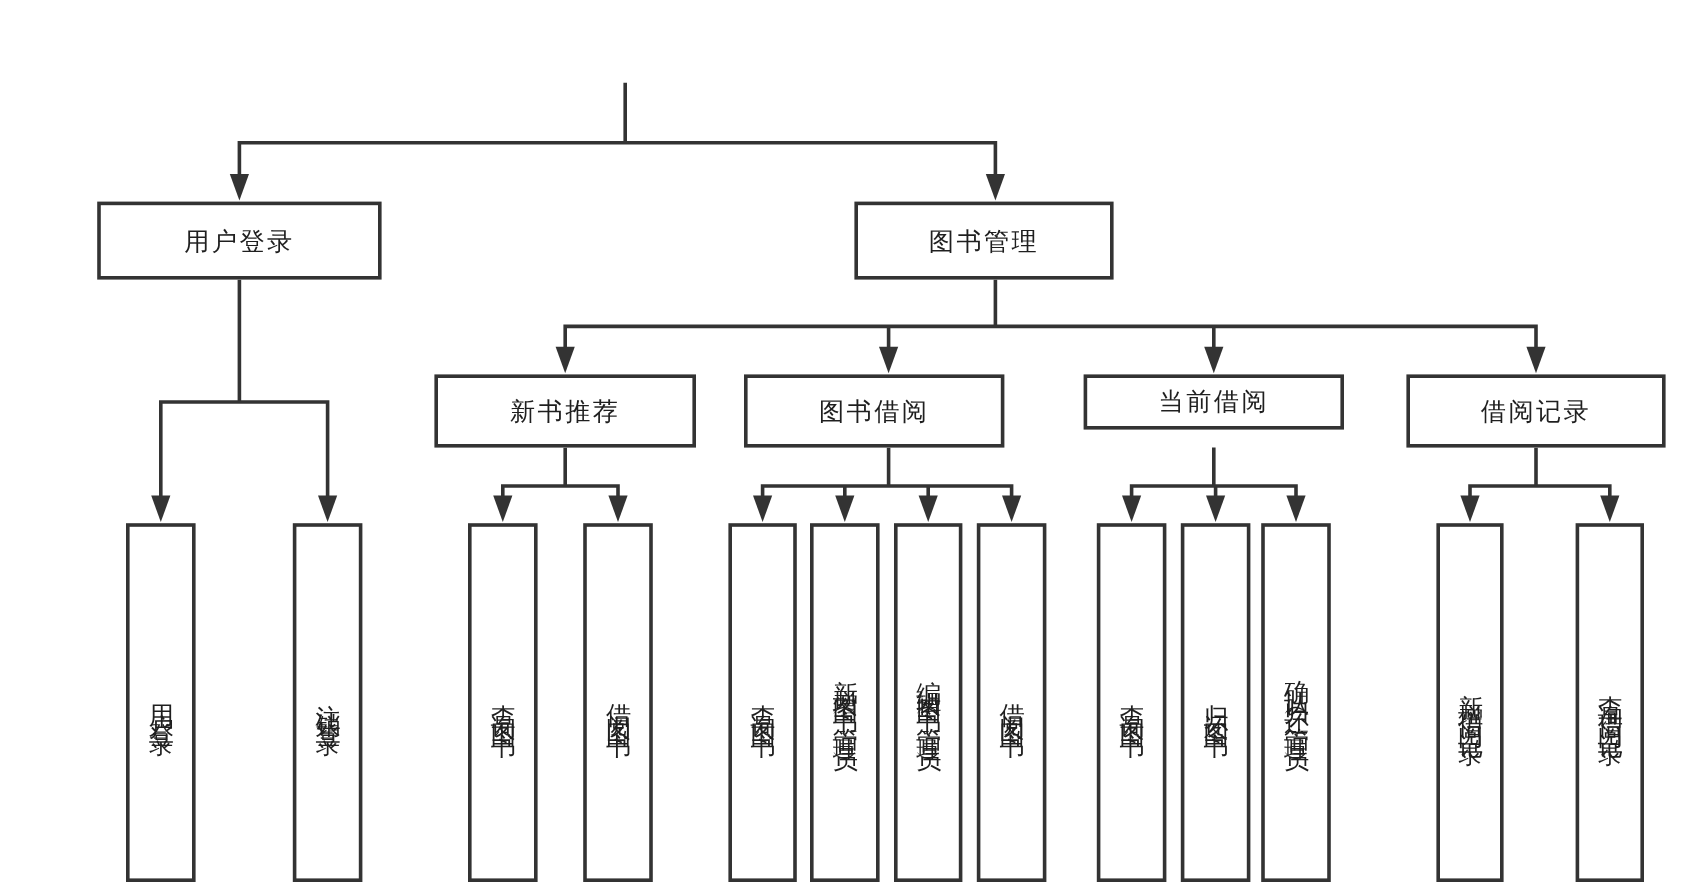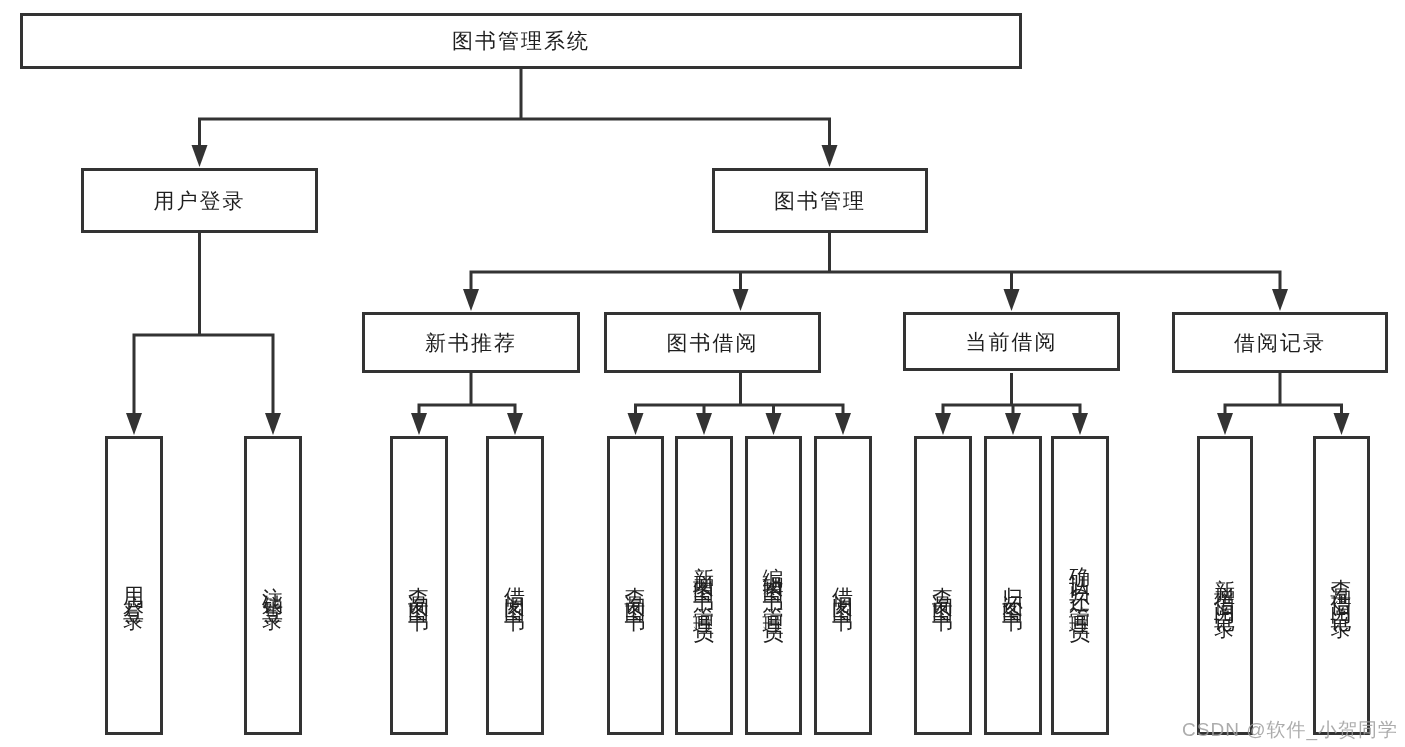--- a/index.html
+++ b/index.html
@@ -87,38 +87,35 @@
     <path d="M1011.5,373 V405 M943,420 V405 H1080 V420 M1013,405 V420"></path>
     <polygon fill="#333333" stroke="none" points="935,413 951,413 943,435"></polygon>
     <polygon fill="#333333" stroke="none" points="1005,413 1021,413 1013,435"></polygon>
     <polygon fill="#333333" stroke="none" points="1072,413 1088,413 1080,435"></polygon>
 
     <path d="M1280,373 V405 M1225,420 V405 H1341.5 V420"></path>
     <polygon fill="#333333" stroke="none" points="1217,413 1233,413 1225,435"></polygon>
     <polygon fill="#333333" stroke="none" points="1333.5,413 1349.5,413 1341.5,435"></polygon>
   </svg>
 
-  <div class="node node-h" style="left:20px; top:13px; width:1002px; height:56px;">
-    <span>图书管理系统</span>
-  </div>
 
   <div class="node node-h" style="left:81px; top:168px; width:237px; height:65px;">
     <span>用户登录</span>
   </div>
   <div class="node node-h" style="left:712px; top:168px; width:216px; height:65px;">
     <span>图书管理</span>
   </div>
 
   <div class="node node-h" style="left:362px; top:312px; width:218px; height:61px;justify-content:center;">
     <span>新书推荐</span>
   </div>
-  <div class="node node-h" style="left:604px; top:312px; width:217px; height:61px;">
+  <div class="node node-h" style="left:620px; top:312px; width:217px; height:61px;">
     <span>图书借阅</span>
   </div>
-  <div class="node node-h" style="left:903px; top:312px; width:217px; height:59px;">
+  <div class="node node-h" style="left:903px; top:312px; width:217px; height:46px;">
     <span>当前借阅</span>
   </div>
   <div class="node node-h" style="left:1172px; top:312px; width:216px; height:61px;">
     <span>借阅记录</span>
   </div>
 
   <div class="node node-v" style="left:105px; top:436px; width:58px; height:299px;">
     <span>用户登录</span>
   </div>
   <div class="node node-v" style="left:244px; top:436px; width:58px; height:299px;">
@@ -155,15 +152,14 @@
     <span>确认归还（管理员）</span>
   </div>
 
   <div class="node node-v" style="left:1197px; top:436px; width:56px; height:299px;">
     <span>新增借阅记录</span>
   </div>
   <div class="node node-v" style="left:1313px; top:436px; width:57px; height:299px;">
     <span>查询借阅记录</span>
   </div>
 
-  <div class="watermark">CSDN @软件_小贺同学</div>
 
 </div>
 
 </body></html>

